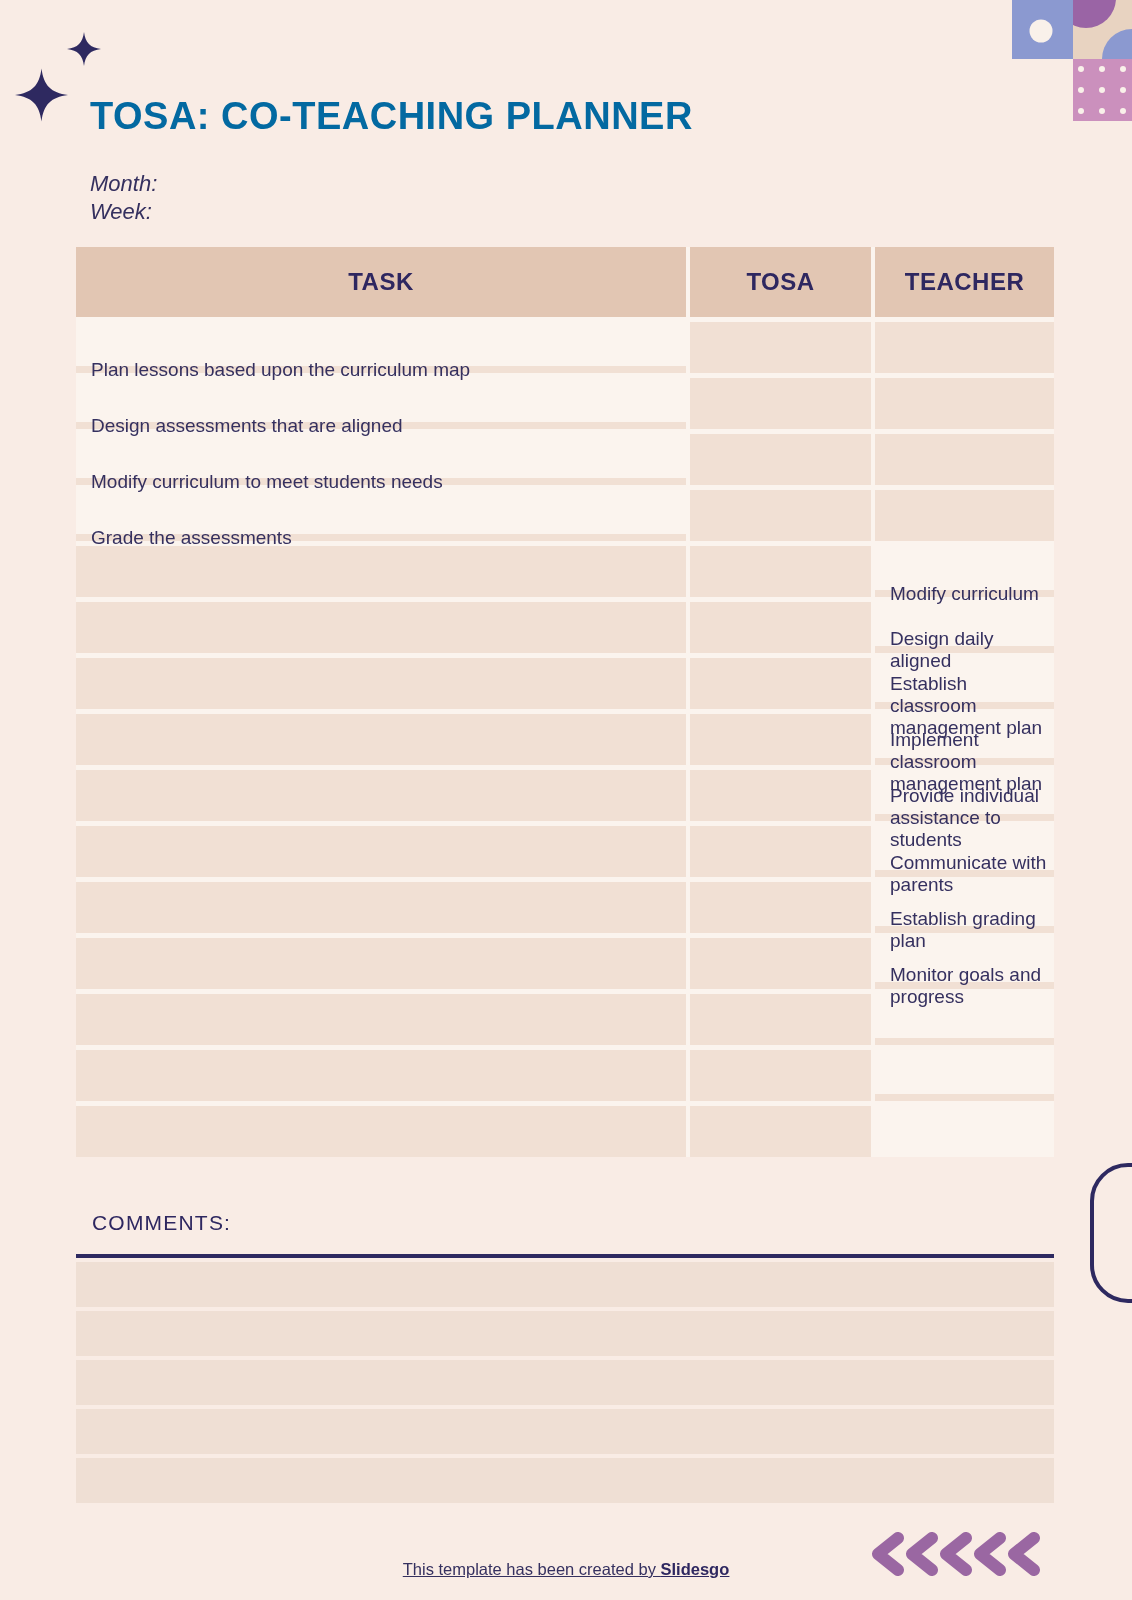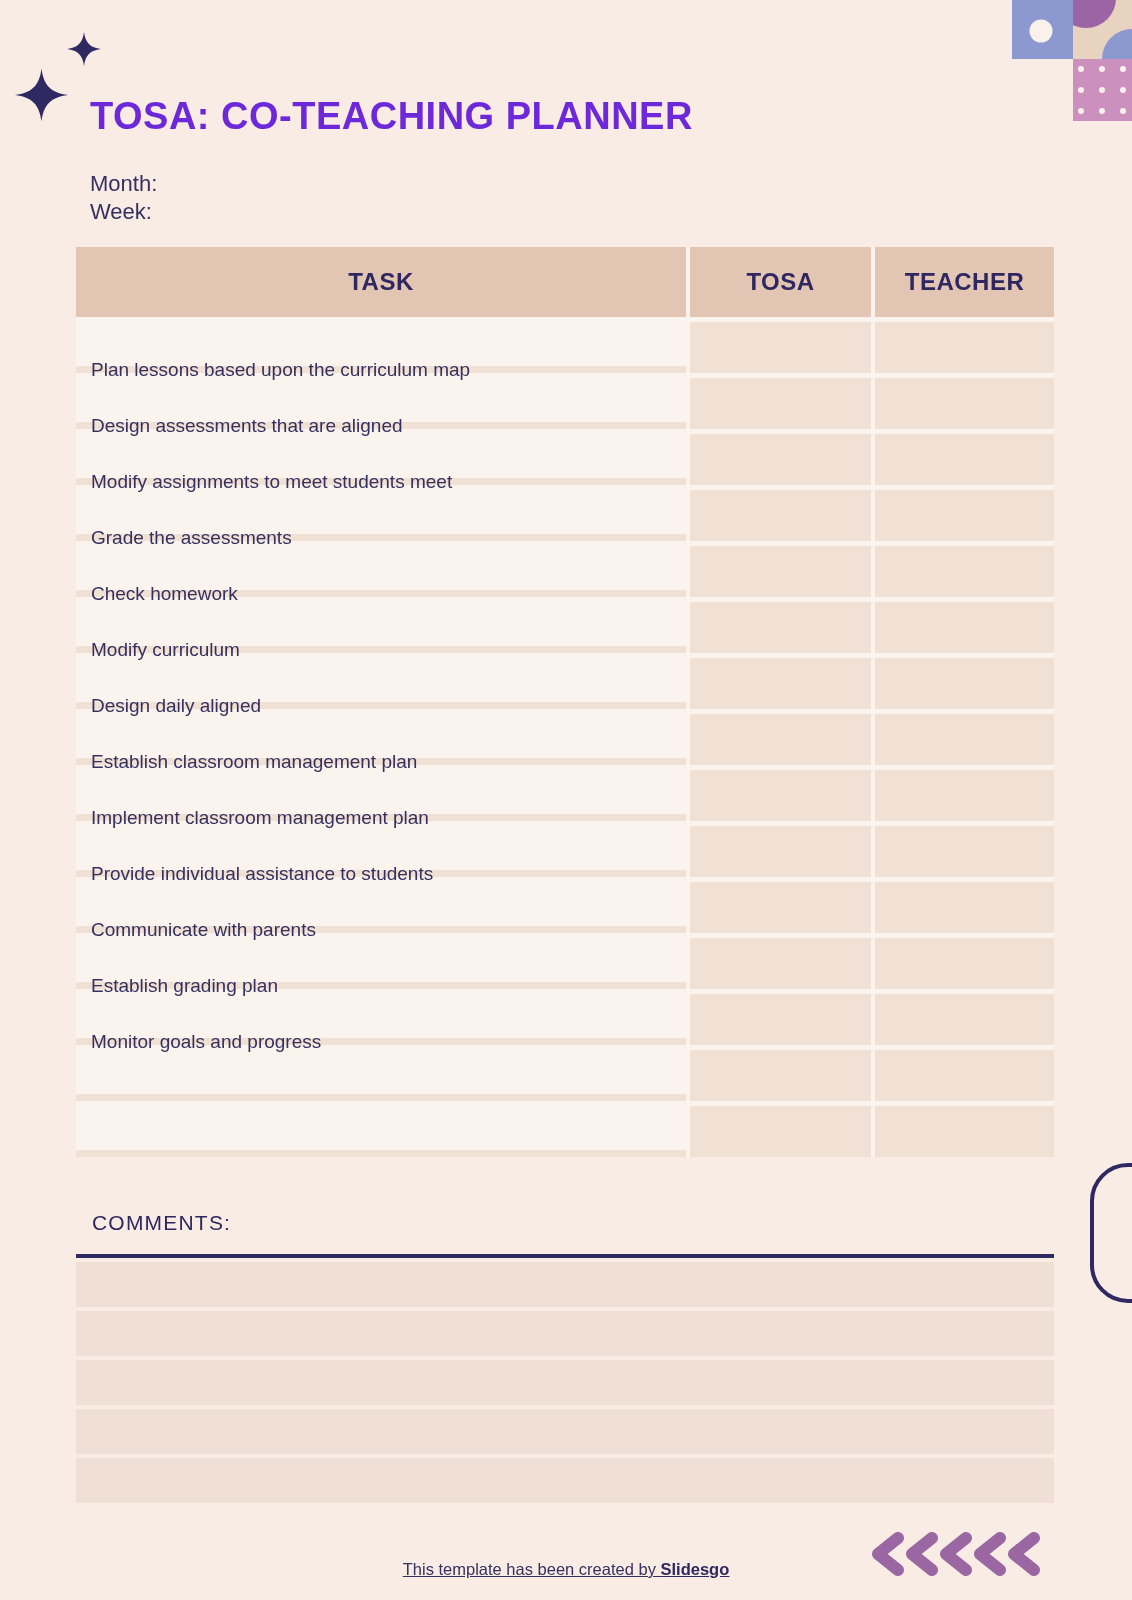--- a/index.html
+++ b/index.html
@@ -13,23 +13,23 @@
   
   .sparkle { position:absolute; }
   .sparkle-small { left:67px; top:31px; width:34px; height:36px; }
   .sparkle-large { left:15px; top:67px; width:53px; height:56px; }
   
   .corner-decor { position:absolute; left:1011px; top:0; width:121px; height:121px; }
   
   .page-title {
     position:absolute; left:90px; top:95px;
     font-size:38px; font-weight:800; letter-spacing:0.5px;
-    color:#6d28d9; white-space:nowrap;
-  }
-  .meta { position:absolute; left:90px; top:170px; font-size:22px; line-height:28px; color:#35305f; }
+    color:#0369a1; white-space:nowrap;
+  }
+  .meta { position:absolute; left:90px; top:170px; font-size:22px; line-height:28px; color:#35305f;font-style:italic; }
   
   .task-table {
     position:absolute; left:76px; top:247px; width:978px;
     display:grid;
     grid-template-columns:610px 181px 179px;
     grid-template-rows:70px repeat(15, 51px);
     gap:5px 4px;
     background:#fbf4ee;
   }
   .th {
@@ -113,29 +113,28 @@
     <div class="th">TEACHER</div>
 
     <div class="cell task-cell">Plan lessons based upon the curriculum map</div>
     <div class="cell"></div>
     <div class="cell"></div>
 
     <div class="cell task-cell">Design assessments that are aligned</div>
     <div class="cell"></div>
     <div class="cell"></div>
 
-    <div class="cell task-cell">Modify assignments to meet students meet</div>
+    <div class="cell task-cell">Modify curriculum to meet students needs</div>
     <div class="cell"></div>
     <div class="cell"></div>
 
     <div class="cell task-cell">Grade the assessments</div>
     <div class="cell"></div>
     <div class="cell"></div>
 
-    <div class="cell task-cell">Check homework</div>
     <div class="cell"></div>
     <div class="cell"></div>
 
     <div class="cell task-cell">Modify curriculum</div>
     <div class="cell"></div>
     <div class="cell"></div>
 
     <div class="cell task-cell">Design daily aligned</div>
     <div class="cell"></div>
     <div class="cell"></div>

